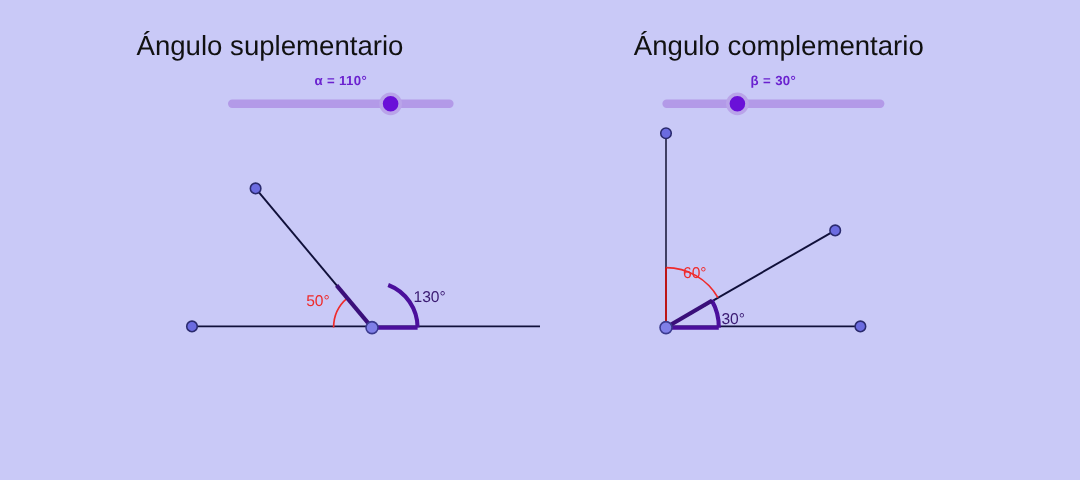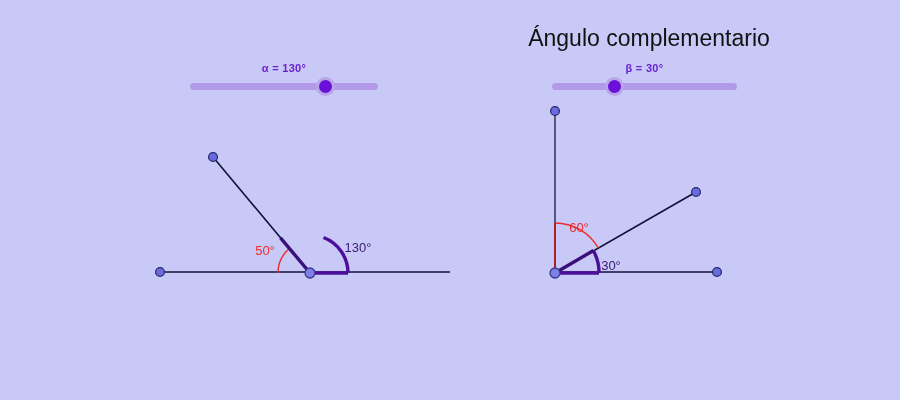--- a/index.html
+++ b/index.html
@@ -91,23 +91,24 @@
   .lbl-red { fill: #ef2b2b; }
   .lbl-purple { fill: #3a1a72; }
 </style>
 </head>
 <body>
 
 <div class="applet">
 
   <div class="panel panel-left">
 
+    <div class="panel-title">Ángulo suplementario</div>
 
     <div class="slider-wrap" style="left:190px; top:62px; width:188px;">
-      <div class="slider-label">α = 130°</div>
+      <div class="slider-label">α = 110°</div>
       <div class="slider-track"></div>
       <div class="slider-handle" style="left:72%;"></div>
     </div>
 
     <svg class="geo" width="450" height="400" viewBox="0 0 450 400">
 
       <line x1="160" y1="272" x2="461" y2="272" stroke="#10103a" stroke-width="1.6"></line>
 
       <line x1="310" y1="273" x2="213" y2="157" stroke="#10103a" stroke-width="1.6"></line>
 

